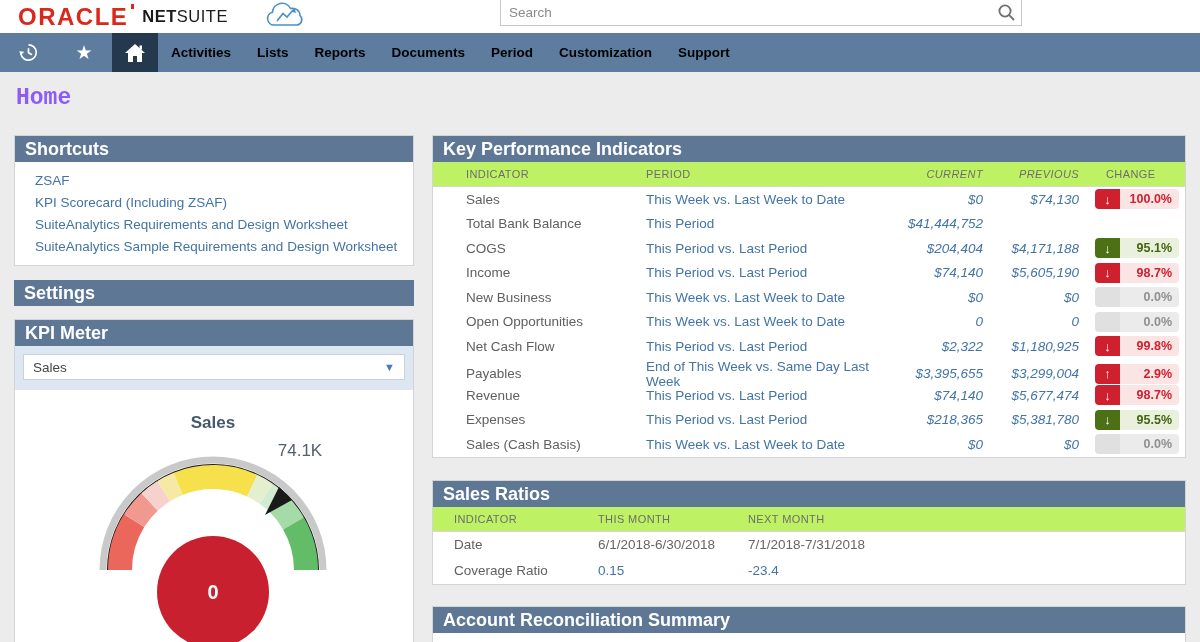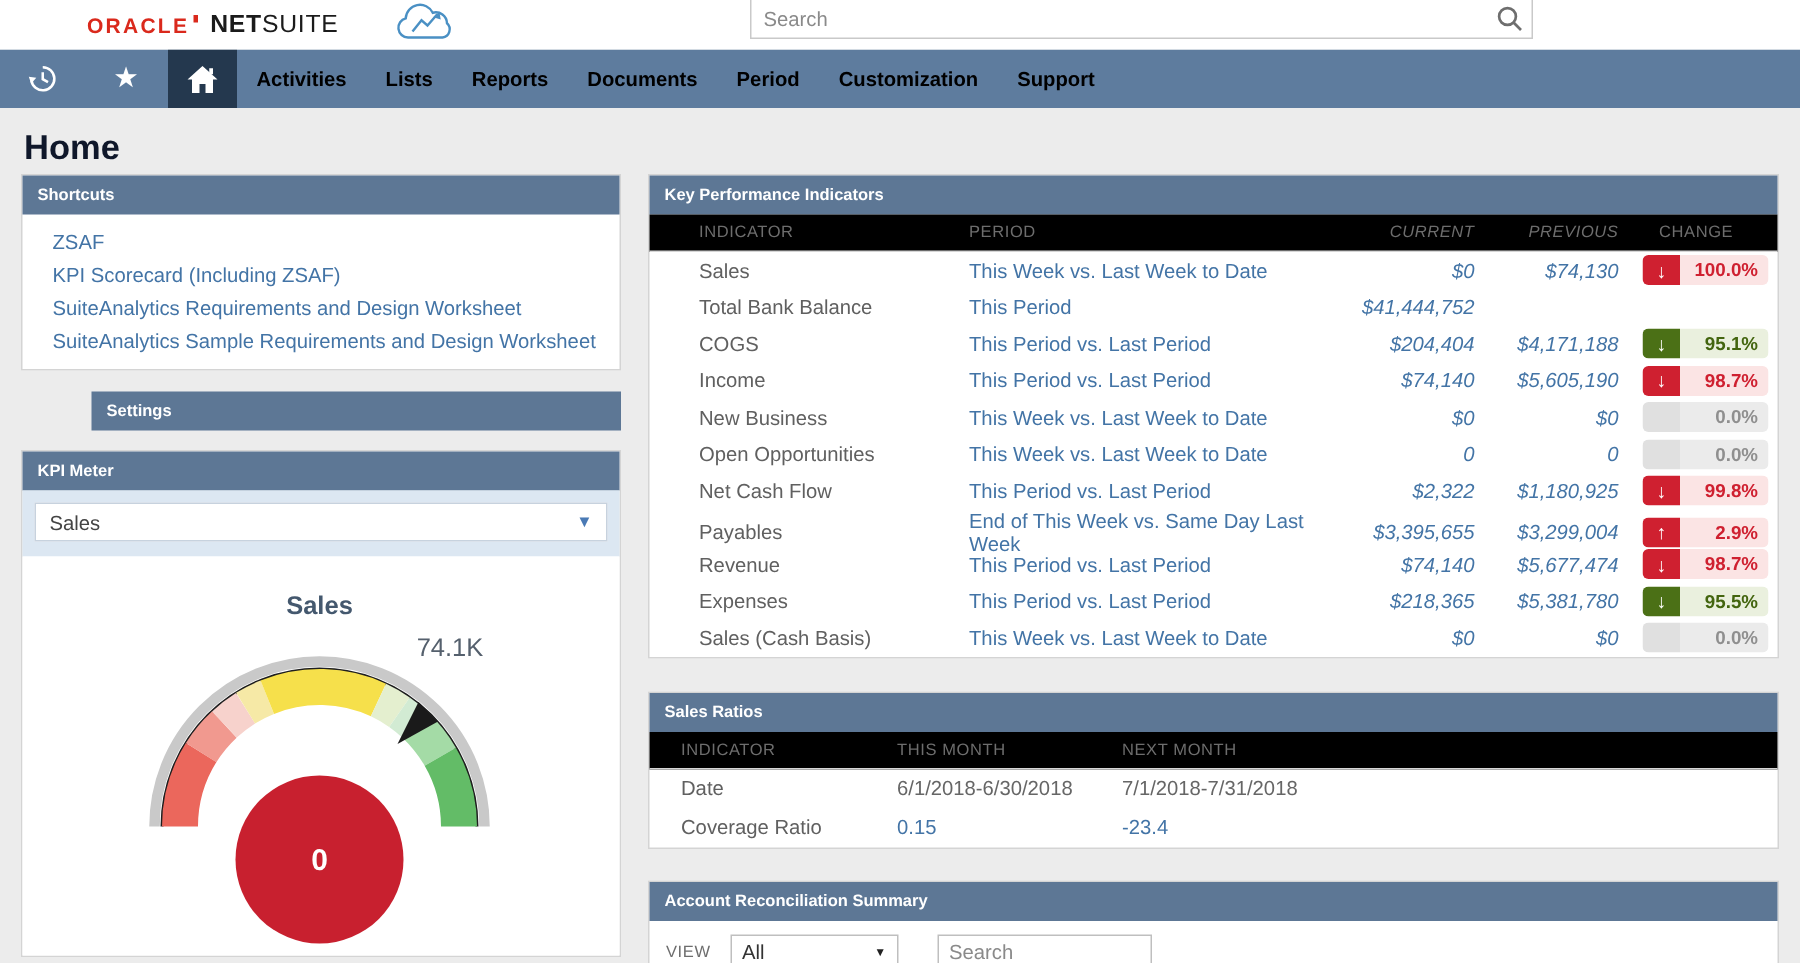--- a/index.html
+++ b/index.html
@@ -2,71 +2,71 @@
 <html><head>
 <meta charset="utf-8">
 <style>
   * { margin:0; padding:0; box-sizing:border-box; }
   html,body { width:1200px; height:642px; overflow:hidden; background:#ececec;
     font-family:"Liberation Sans","DejaVu Sans",sans-serif; font-size:13.5px; }
 
   
   .topbar { position:relative; height:33px; background:#ffffff; display:flex; align-items:center; }
   .brand { display:flex; align-items:center; padding-left:18px; }
-  .oracle { color:#da291c; font-weight:bold; font-size:14px; letter-spacing:1.5px; position:relative;margin-left:40px; }
+  .oracle { color:#da291c; font-weight:bold; font-size:24px; letter-spacing:1.5px; position:relative; }
   .oracle .tm { position:absolute; right:-6px; top:1px; width:3px; height:5px; background:#da291c; }
   .netsuite { margin-left:14px; font-size:16.5px; color:#1b1b1b; letter-spacing:.5px; }
   .netsuite b { font-weight:bold; }
   .cloud-logo { margin-left:34px; }
   .search-wrap { position:absolute; left:500px; top:-1px; width:522px; height:27px; }
   .search-wrap input { width:100%; height:100%; border:1px solid #c9c9c9; padding:0 30px 0 8px;
     font-size:13.5px; color:#555; font-family:inherit; outline:none; }
   .search-wrap input::placeholder { color:#8a8a8a; }
   .search-ico { position:absolute; right:6px; top:4px; }
 
   
   .navbar { height:39px; background:#5e7c9e; display:flex; align-items:stretch; }
   .nav-ico { width:56px; display:flex; align-items:center; justify-content:center; cursor:pointer; }
   .nav-ico.star { font-size:19px; color:#fff; line-height:1; }
   .nav-home { width:46px; background:#24384e; display:flex; align-items:center; justify-content:center; cursor:pointer; }
   .nav-item { display:flex; align-items:center; padding:0 13px; color:#000000; font-weight:bold;
     font-size:13.5px; cursor:pointer; text-decoration:none; }
 
   
   .content { padding:0 14px; }
-  h1.page-title { font-size:23px; font-weight:bold; color:#0f172a; margin:13px 0 4px 2px; }
+  h1.page-title { font-size:23px; font-weight:bold; color:#8b5cf6; margin:13px 0 24px 2px;font-family:Liberation Mono, monospace; }
   .cols { display:flex; gap:18px; align-items:flex-start; }
   .col-left { width:400px; flex:0 0 400px; }
   .col-right { flex:1; }
 
   .portlet { background:#fff; border:1px solid #d4d4d4; }
-  .portlet-hd { background:#5d7795; color:#fff; font-weight:bold; font-size:11px;
+  .portlet-hd { background:#5d7795; color:#fff; font-weight:bold; font-size:18px;
     padding:5px 10px; height:26px; line-height:16px; cursor:pointer; }
   .hd-only { border:none; }
 
   
   .shortcuts-body { padding:7px 0 8px 0; }
   .shortcuts-body a { display:block; color:#4374a6; text-decoration:none; padding:3.5px 10px 3.5px 20px; cursor:pointer; }
 
-  .mt14 { margin-top:14px;margin-left:47px; }
+  .mt14 { margin-top:14px; }
   .mt13 { margin-top:13px; }
   .mt22 { margin-top:22px; }
   .mt21 { margin-top:21px; }
 
   
   .meter-strip { background:#dce7f2; padding:8px 8px 10px 8px; }
   .select-box { background:#fff; border:1px solid #c7d2de; height:26px; display:flex;
     align-items:center; justify-content:space-between; padding:0 9px; cursor:pointer; color:#444; }
   .select-box .caret { color:#4a7ab5; font-size:11px; }
   .meter-chart { background:#fff; display:flex; justify-content:center; height:266px; overflow:hidden; }
 
   
   .kgrid { display:grid; grid-template-columns:180px 247px 90px 96px 1fr; padding-left:33px; align-items:center; }
   .rgrid { display:grid; grid-template-columns:144px 150px 1fr; padding-left:21px; align-items:center; }
-  .thead { background:#000000; height:25px; color:#6d6d6d; font-size:11px; letter-spacing:.4px;
+  .thead { background:#bef264; height:25px; color:#6d6d6d; font-size:11px; letter-spacing:.4px;
     border-bottom:1px solid #d6d6d6; }
   .trow { height:24.5px; color:#606060; }
   .rrow { height:26px; color:#606060; }
   .num { text-align:right;font-style:italic; }
   .lnk { color:#4374a6; text-decoration:none; cursor:pointer; }
   .gray { color:#666; }
   .chg-hd { padding-left:27px; }
   .chg-cell { display:flex; justify-content:flex-end; padding-right:6px;border-radius:10px; }
 
   

